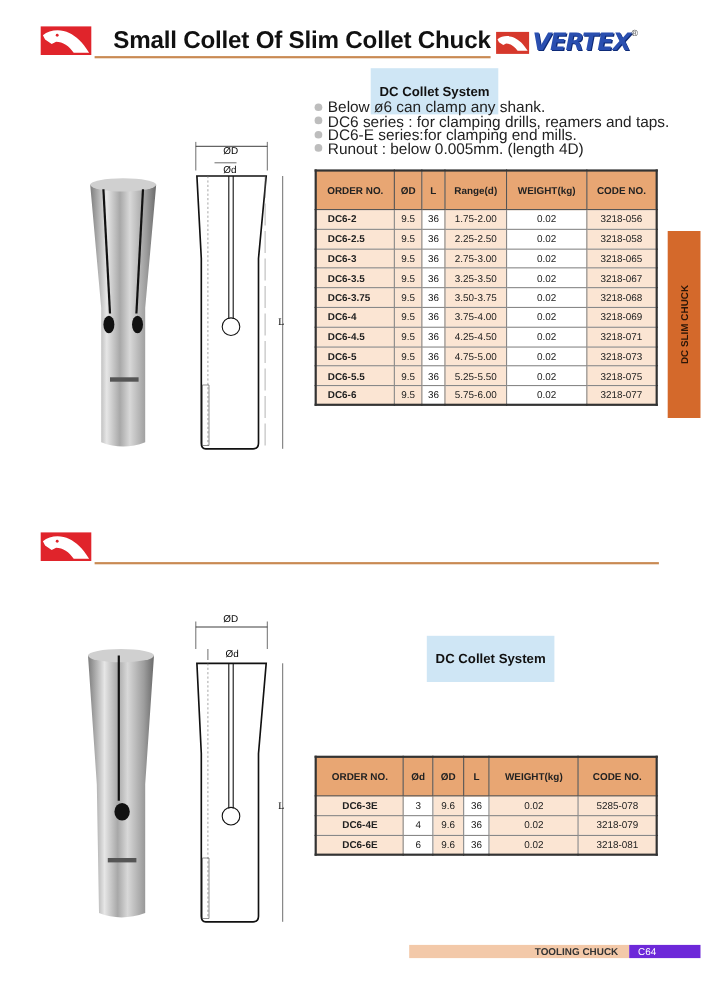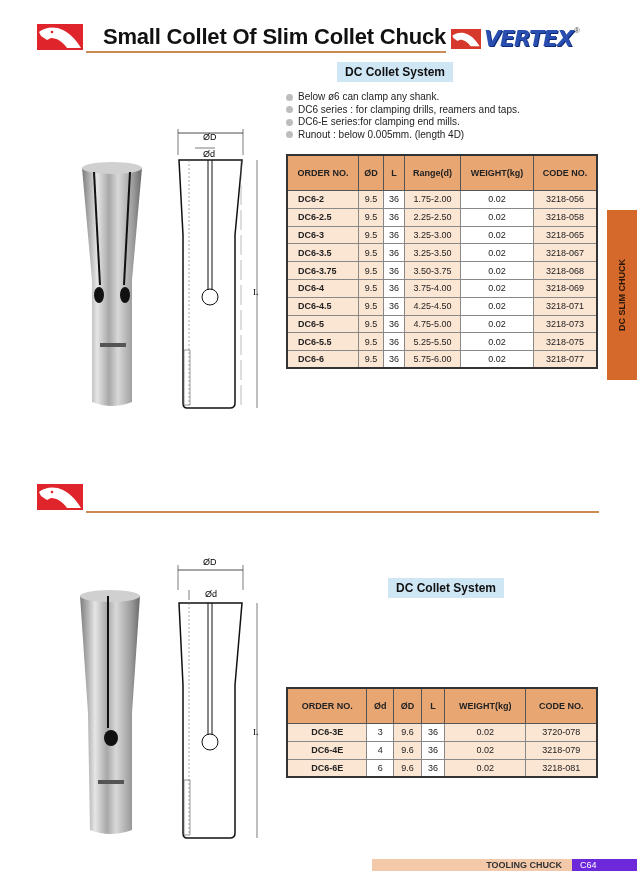--- a/index.html
+++ b/index.html
@@ -6,22 +6,22 @@
   body { width: 637px; height: 895px; background: #fff; position: relative; overflow: hidden; font-family: "Liberation Sans", sans-serif; color: #222; }
   .abs { position: absolute; }
   .title-row { display: flex; align-items: flex-end; }
   .eagle { width: 46px; height: 26px; background: #e0242b; position: relative; overflow: hidden; }
   .eagle svg { position: absolute; left: 0; top: 0; }
   .title { font-weight: bold; font-size: 22px; color: #111; letter-spacing: -0.2px; line-height: 26px; margin-left: 20px; }
   .underline { position: absolute; height: 2px; background: #c98a53; }
   .vertex { display: flex; align-items: center; }
   .vertex-text { font-family: "DejaVu Sans", sans-serif; font-weight: bold; font-size: 22px; font-style: italic; color: #2a4fb0; letter-spacing: -1px; text-shadow: 1px 1px 0 #0d2a78; }
   .vertex-sup { font-size: 8px; color: #444; align-self: flex-start; margin-left: 1px; }
-  .badge { background: #cfe6f5; font-weight: bold; font-size: 12px; color: #111; padding: 3px 8px; }
-  .bullets { font-size: 10px; color: #222; line-height: 12.5px; }
+  .badge { background: #cfe6f5; font-weight: bold; font-size: 12px; color: #111; padding: 14px 8px; }
+  .bullets { font-size: 14px; color: #222; line-height: 12.5px; }
   .bullets li { list-style: none; display: flex; align-items: center; }
   .bullets .dot { display: inline-block; width: 7px; height: 7px; border-radius: 50%; background: #bdbdbd; margin-right: 5px; }
   table.spec { border-collapse: collapse; font-size: 9px; border: 2px solid #333; }
   table.spec th { background: #e8a673; color: #222; font-weight: bold; height: 17px; border: 1px solid #555; padding: 12px 3px; white-space: nowrap; }
   table.spec td { height: 17.8px; border: 1px solid #888; text-align: center; white-space: nowrap; padding: 0 3px; }
   table.spec td.tint { background: #fbe5d3; }
   table.spec td.order { font-weight: bold; text-align: left; padding-left: 10px; }
   table.spec2 td.order { text-align: center; padding-left: 3px; }
   .sidetab { background: #d4692b; width: 30px; height: 170px; display: flex; align-items: center; justify-content: center; }
   .sidetab span { transform: rotate(-90deg); white-space: nowrap; font-weight: bold; font-size: 9px; color: #2a1608; }
@@ -137,21 +137,21 @@
         <td class="tint">9.5</td>
         <td>36</td>
         <td class="tint">2.25-2.50</td>
         <td>0.02</td>
         <td class="tint">3218-058</td>
       </tr>
       <tr>
         <td class="order tint">DC6-3</td>
         <td class="tint">9.5</td>
         <td>36</td>
-        <td class="tint">3.25-3.00</td>
+        <td class="tint">2.75-3.00</td>
         <td>0.02</td>
         <td class="tint">3218-065</td>
       </tr>
       <tr>
         <td class="order tint">DC6-3.5</td>
         <td class="tint">9.5</td>
         <td>36</td>
         <td class="tint">3.25-3.50</td>
         <td>0.02</td>
         <td class="tint">3218-067</td>
@@ -259,21 +259,21 @@
       <th>CODE NO.</th>
     </tr>
   </thead>
   <tbody id="tbody2">
       <tr>
         <td class="order tint">DC6-3E</td>
         <td>3</td>
         <td class="tint">9.6</td>
         <td>36</td>
         <td class="tint">0.02</td>
-        <td class="tint">3720-078</td>
+        <td class="tint">5285-078</td>
       </tr>
       <tr>
         <td class="order tint">DC6-4E</td>
         <td>4</td>
         <td class="tint">9.6</td>
         <td>36</td>
         <td class="tint">0.02</td>
         <td class="tint">3218-079</td>
       </tr>
       <tr>

